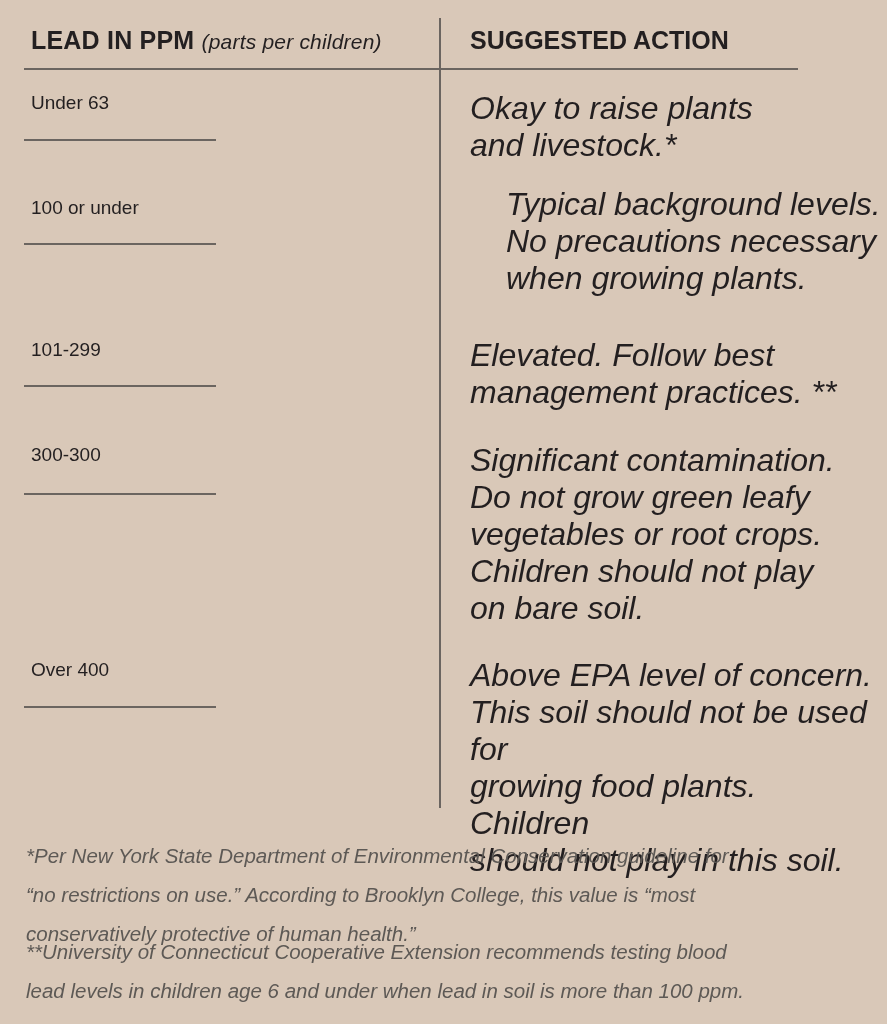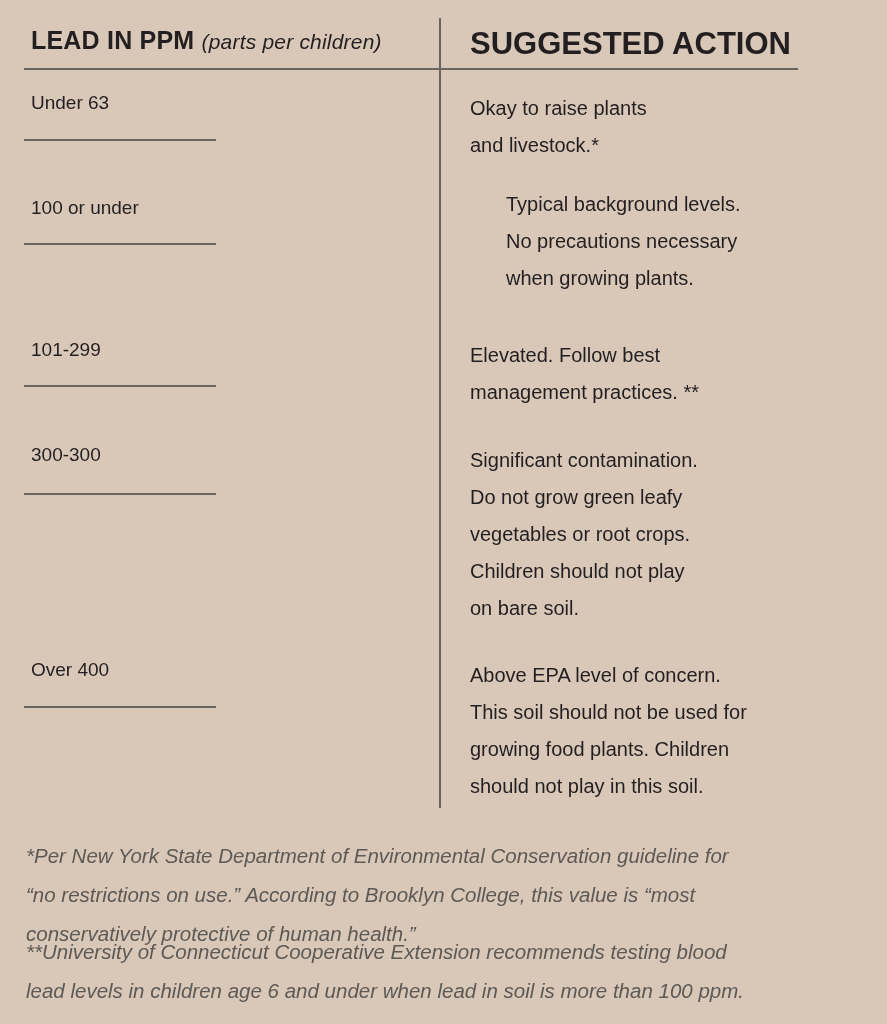--- a/index.html
+++ b/index.html
@@ -17,31 +17,31 @@
   .header-rule {
     position:absolute; left:24px; top:68px; width:774px; height:2px;
     background:#6b6560;
   }
   .hdr-left {
     position:absolute; left:31px; top:26px; font-size:25px; font-weight:bold;
     letter-spacing:0.2px;
   }
   .hdr-left .paren { font-weight:normal; font-style:italic; font-size:21px; }
   .hdr-right {
-    position:absolute; left:470px; top:26px; font-size:31px; font-weight:bold;
+    position:absolute; left:470px; top:26px; font-size:25px; font-weight:bold;
   }
   .ppm {
     position:absolute; left:31px; font-size:19px;
   }
   .ppm-rule {
     position:absolute; left:24px; width:192px; height:2px; background:#6b6560;
   }
   .action {
-    position:absolute; left:470px; font-size:20px; line-height:37px;
-    width:410px; white-space:pre-line;
+    position:absolute; left:470px; font-size:32px; line-height:37px;
+    width:410px; white-space:pre-line;font-style:italic;
   }
   .footnote {
     position:absolute; left:26px; font-size:20.5px; font-style:italic;
     color:#5d5955; line-height:39px; width:840px; white-space:pre-line;
   }
 </style>
 </head>
 <body>
 
 <div>

